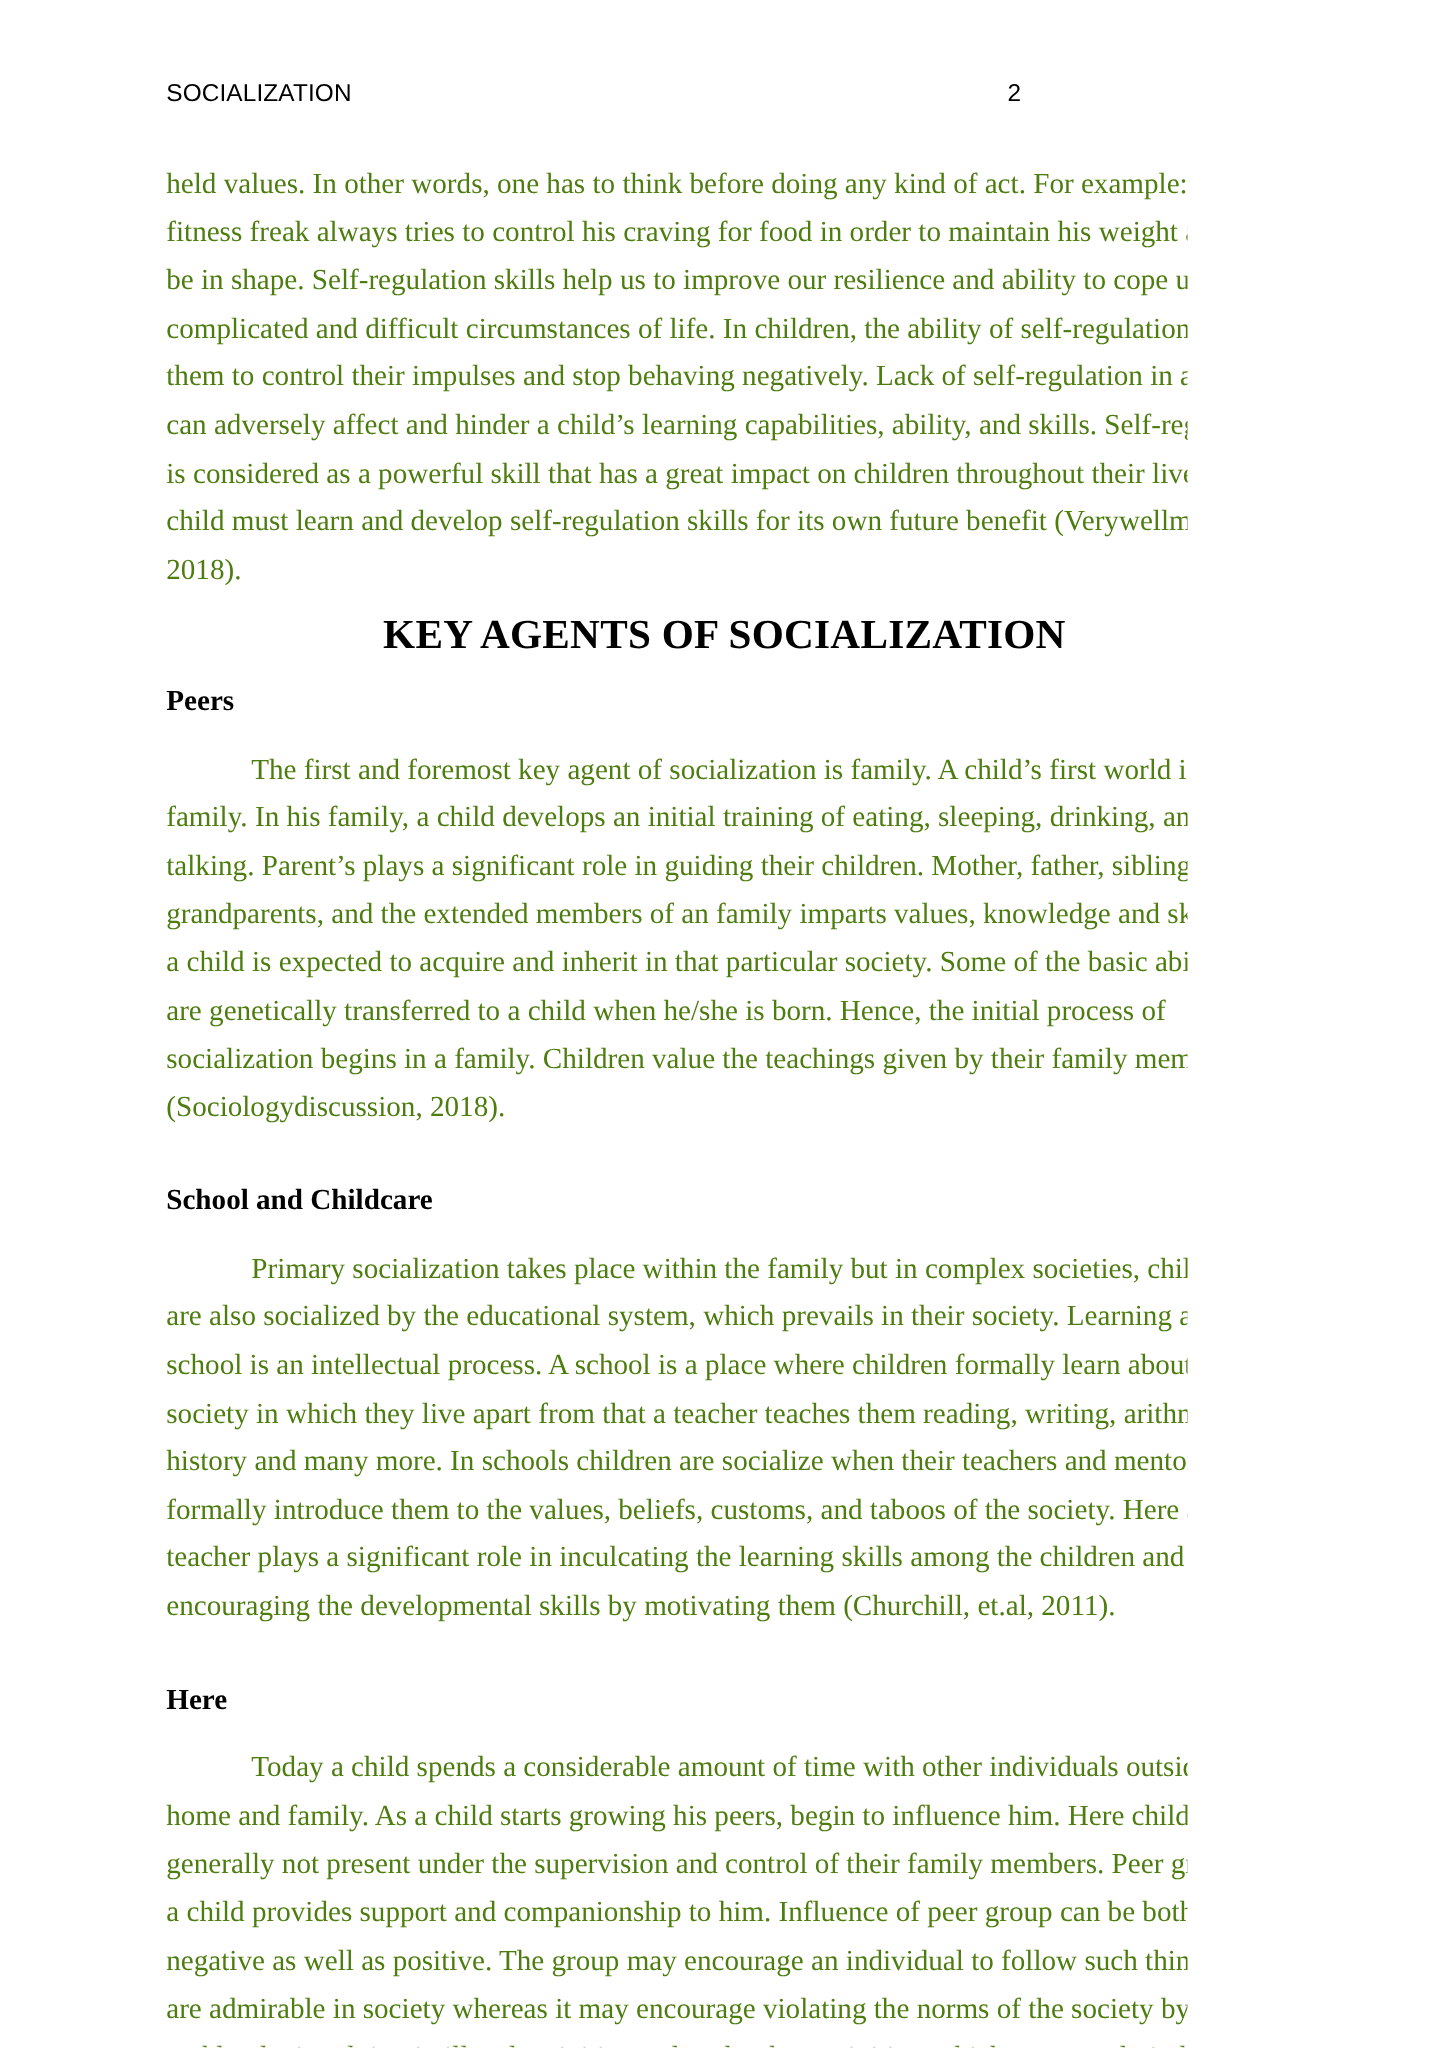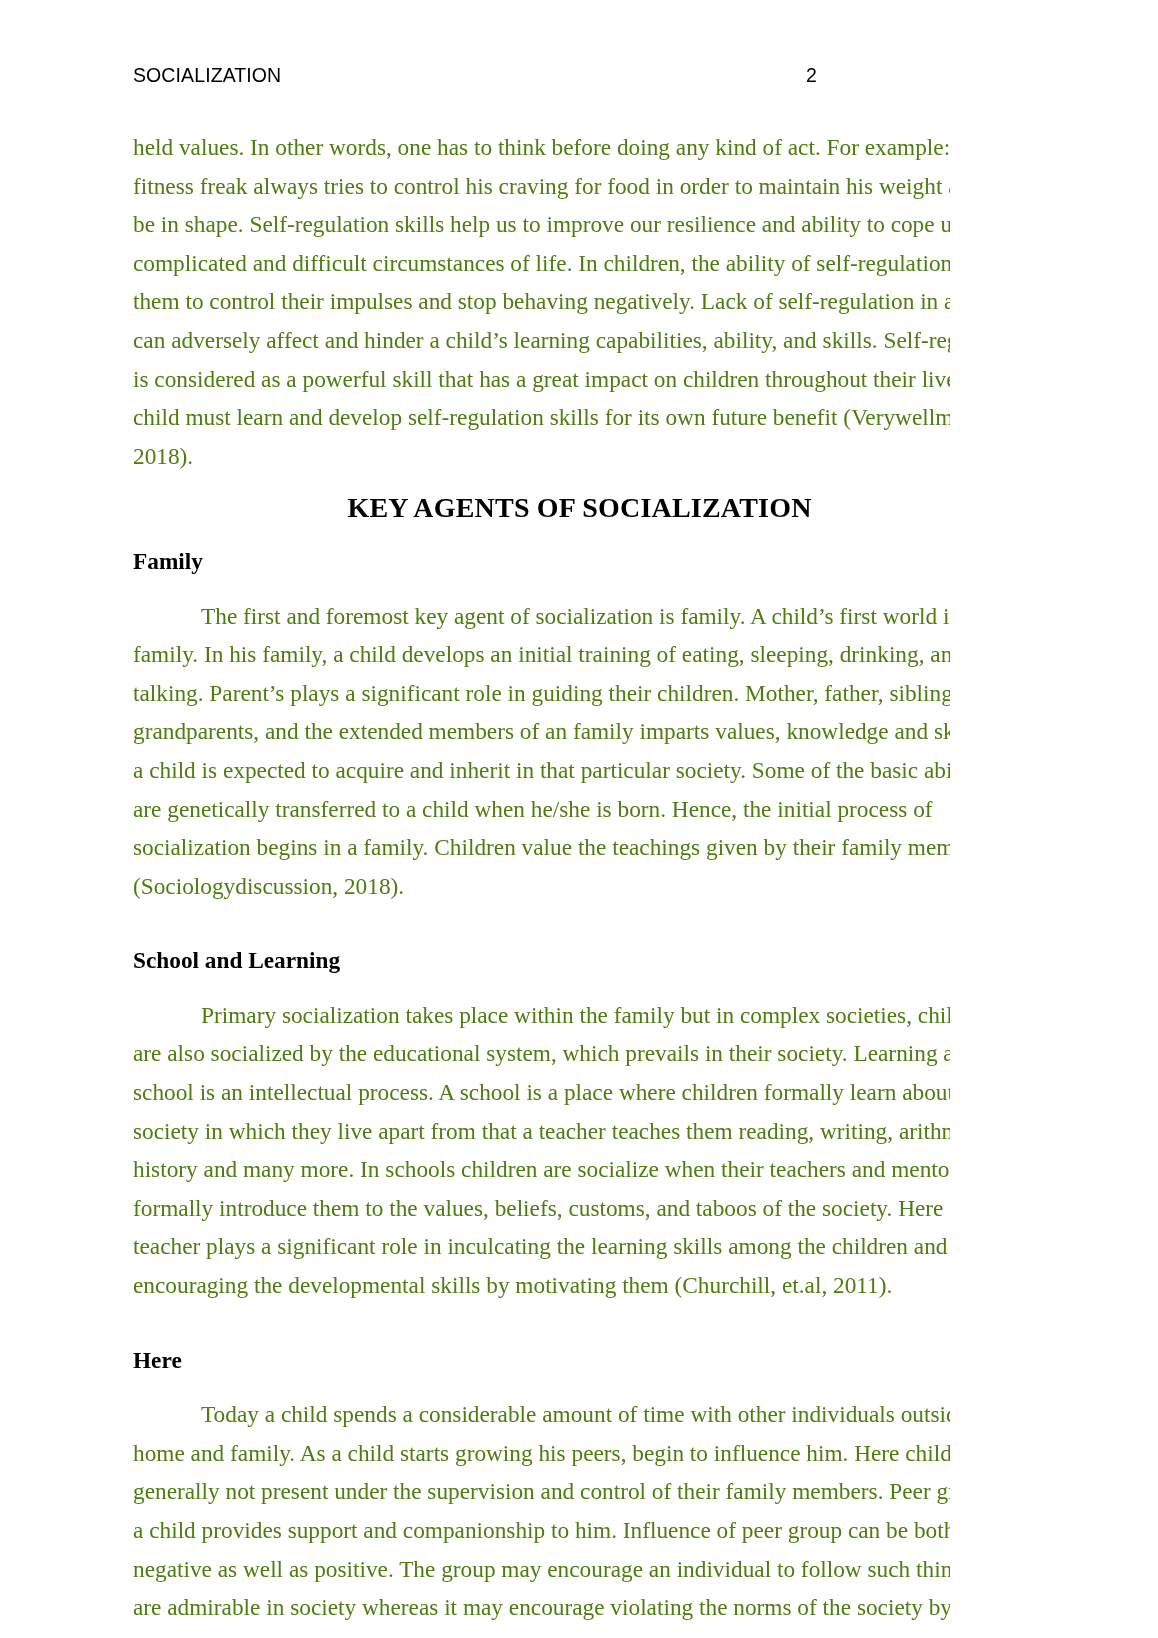--- a/index.html
+++ b/index.html
@@ -55,21 +55,21 @@
     text-align: left;
     color: #4d7c0f;
     -webkit-font-smoothing: antialiased;
   }
   p.para.indent {
     text-indent: 68px;
   }
   h1.center-heading {
     margin: 14px 0 0 0;
     font-family: "Liberation Serif", "DejaVu Serif", serif;
-    font-size: 28px;
+    font-size: 33px;
     line-height: 38.6px;
     font-weight: bold;
     text-align: center;
     letter-spacing: 0.2px;
     color: #000000;
   }
   h2.sub-heading {
     margin: 14px 0 0 0;
     font-family: "Liberation Serif", "DejaVu Serif", serif;
     font-size: 23.3px;
@@ -90,26 +90,26 @@
     <span class="rh-title">SOCIALIZATION</span>
     <span class="rh-page">2</span>
   </div>
 
   <div class="body-area">
 
     <p class="para">held values. In other words, one has to think before doing any kind of act. For example:-A fitness freak always tries to control his craving for food in order to maintain his weight and to be in shape. Self-regulation skills help us to improve our resilience and ability to cope up with complicated and difficult circumstances of life. In children, the ability of self-regulation helps them to control their impulses and stop behaving negatively. Lack of self-regulation in a child can adversely affect and hinder a child’s learning capabilities, ability, and skills. Self-regulation is considered as a powerful skill that has a great impact on children throughout their lives. A child must learn and develop self-regulation skills for its own future benefit (Verywellmind, 2018).</p>
 
     <h1 class="center-heading">KEY AGENTS OF SOCIALIZATION</h1>
 
-    <h2 class="sub-heading">Family</h2>
+    <h2 class="sub-heading">Peers</h2>
     <div class="gap-sm"></div>
     <p class="para indent">The first and foremost key agent of socialization is family. A child’s first world is his family. In his family, a child develops an initial training of eating, sleeping, drinking, and talking. Parent’s plays a significant role in guiding their children. Mother, father, siblings, grandparents, and the extended members of an family imparts values, knowledge and skills that a child is expected to acquire and inherit in that particular society. Some of the basic abilities are genetically transferred to a child when he/she is born. Hence, the initial process of socialization begins in a family. Children value the teachings given by their family members (Sociologydiscussion, 2018).</p>
 
     <div class="gap-md"></div>
-    <h2 class="sub-heading">School and Learning</h2>
+    <h2 class="sub-heading">School and Childcare</h2>
     <div class="gap-sm"></div>
     <p class="para indent">Primary socialization takes place within the family but in complex societies, children are also socialized by the educational system, which prevails in their society. Learning at school is an intellectual process. A school is a place where children formally learn about their society in which they live apart from that a teacher teaches them reading, writing, arithmetic, history and many more. In schools children are socialize when their teachers and mentors formally introduce them to the values, beliefs, customs, and taboos of the society. Here a teacher plays a significant role in inculcating the learning skills among the children and encouraging the developmental skills by motivating them (Churchill, et.al, 2011).</p>
 
     <div class="gap-md"></div>
     <h2 class="sub-heading">Here</h2>
     <div class="gap-sm"></div>
     <p class="para indent">Today a child spends a considerable amount of time with other individuals outside his home and family. As a child starts growing his peers, begin to influence him. Here children are generally not present under the supervision and control of their family members. Peer group of a child provides support and companionship to him. Influence of peer group can be both negative as well as positive. The group may encourage an individual to follow such things that are admirable in society whereas it may encourage violating the norms of the society by driving recklessly, involving in illegal activities and such other activities, which are not admirable by our society (Handel, 2011).</p>
 
   </div>
 </div>

